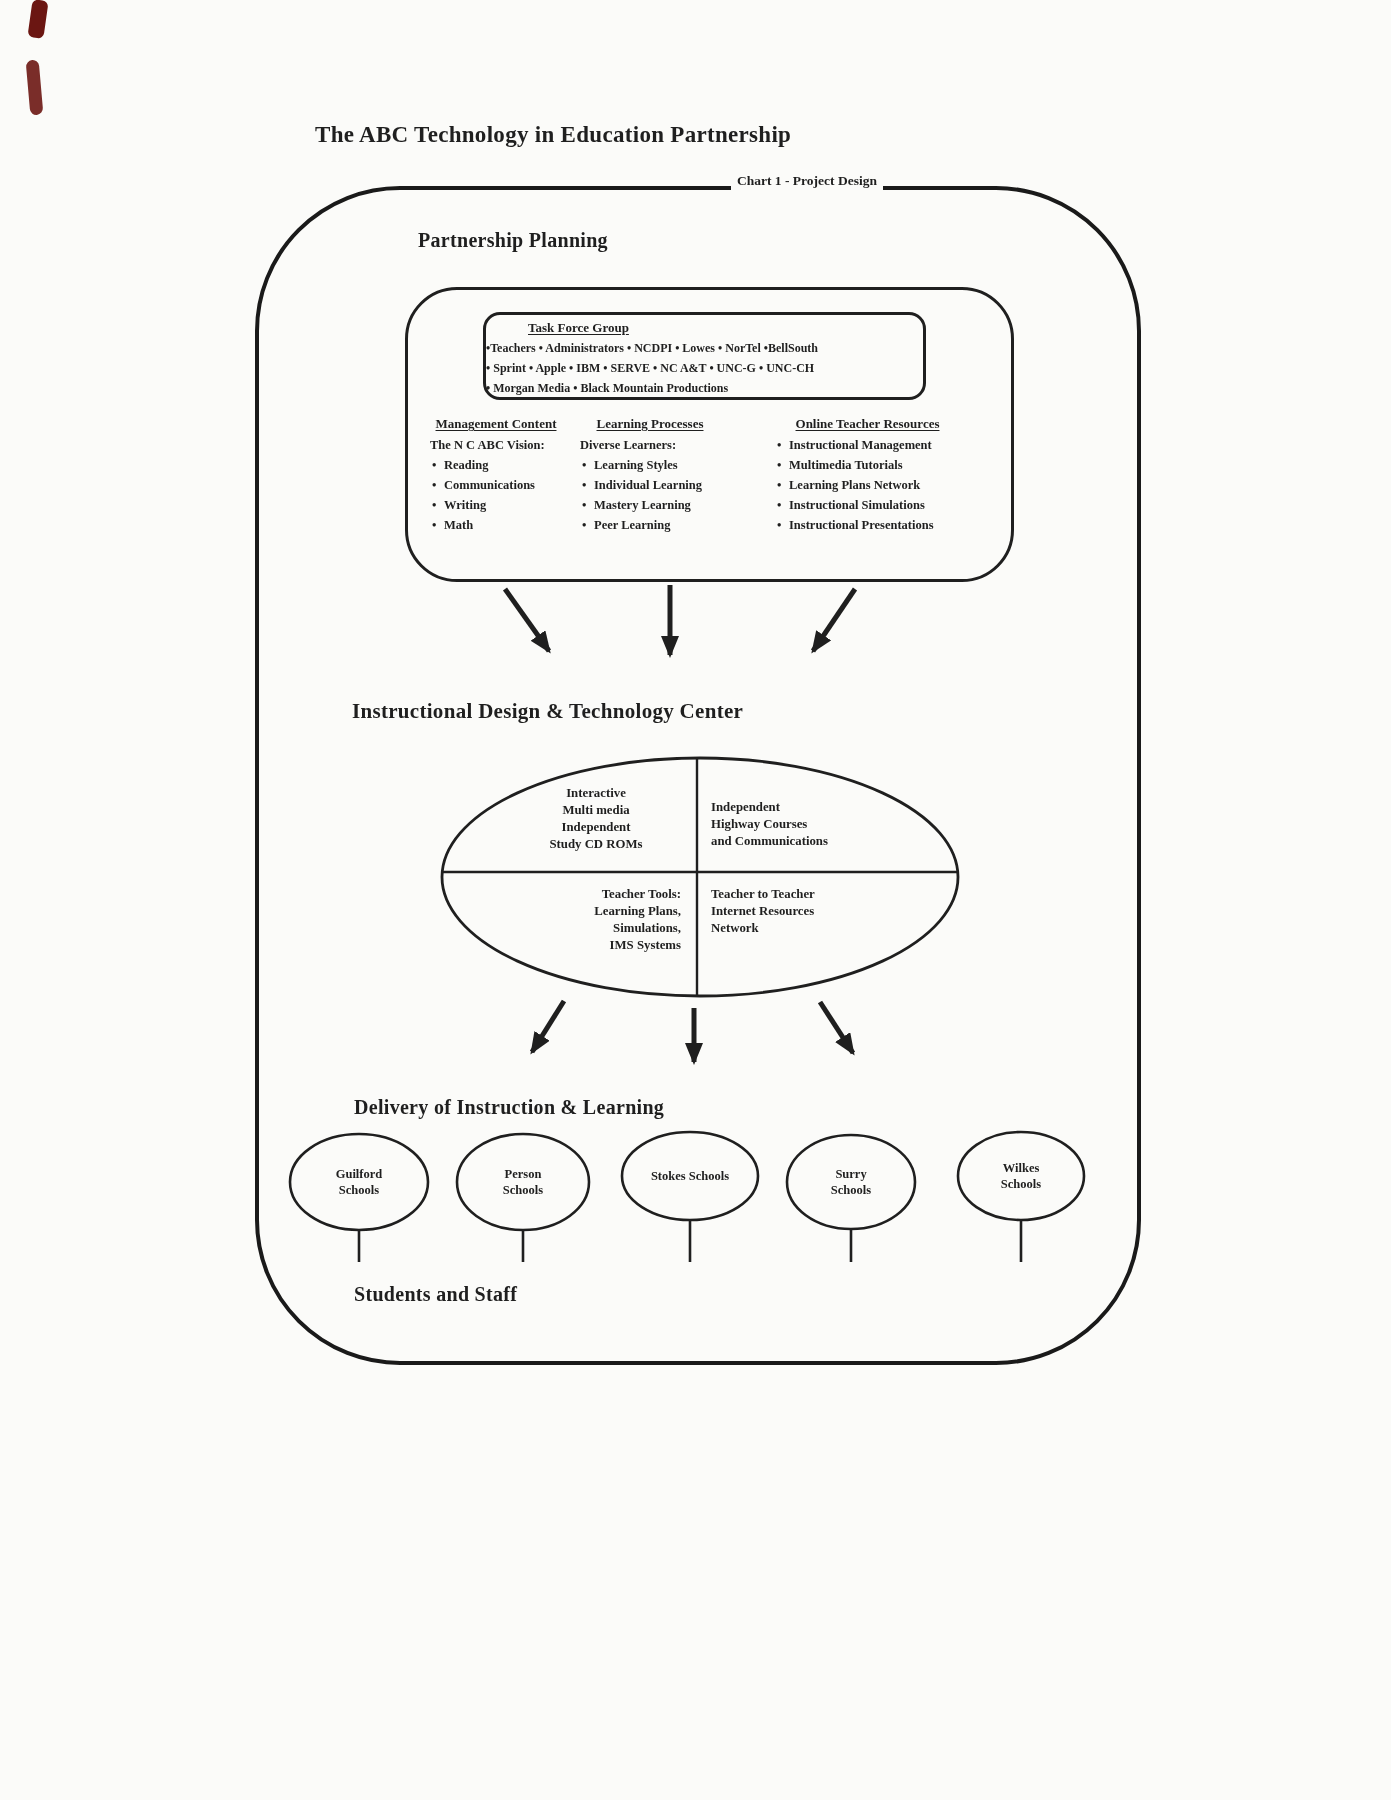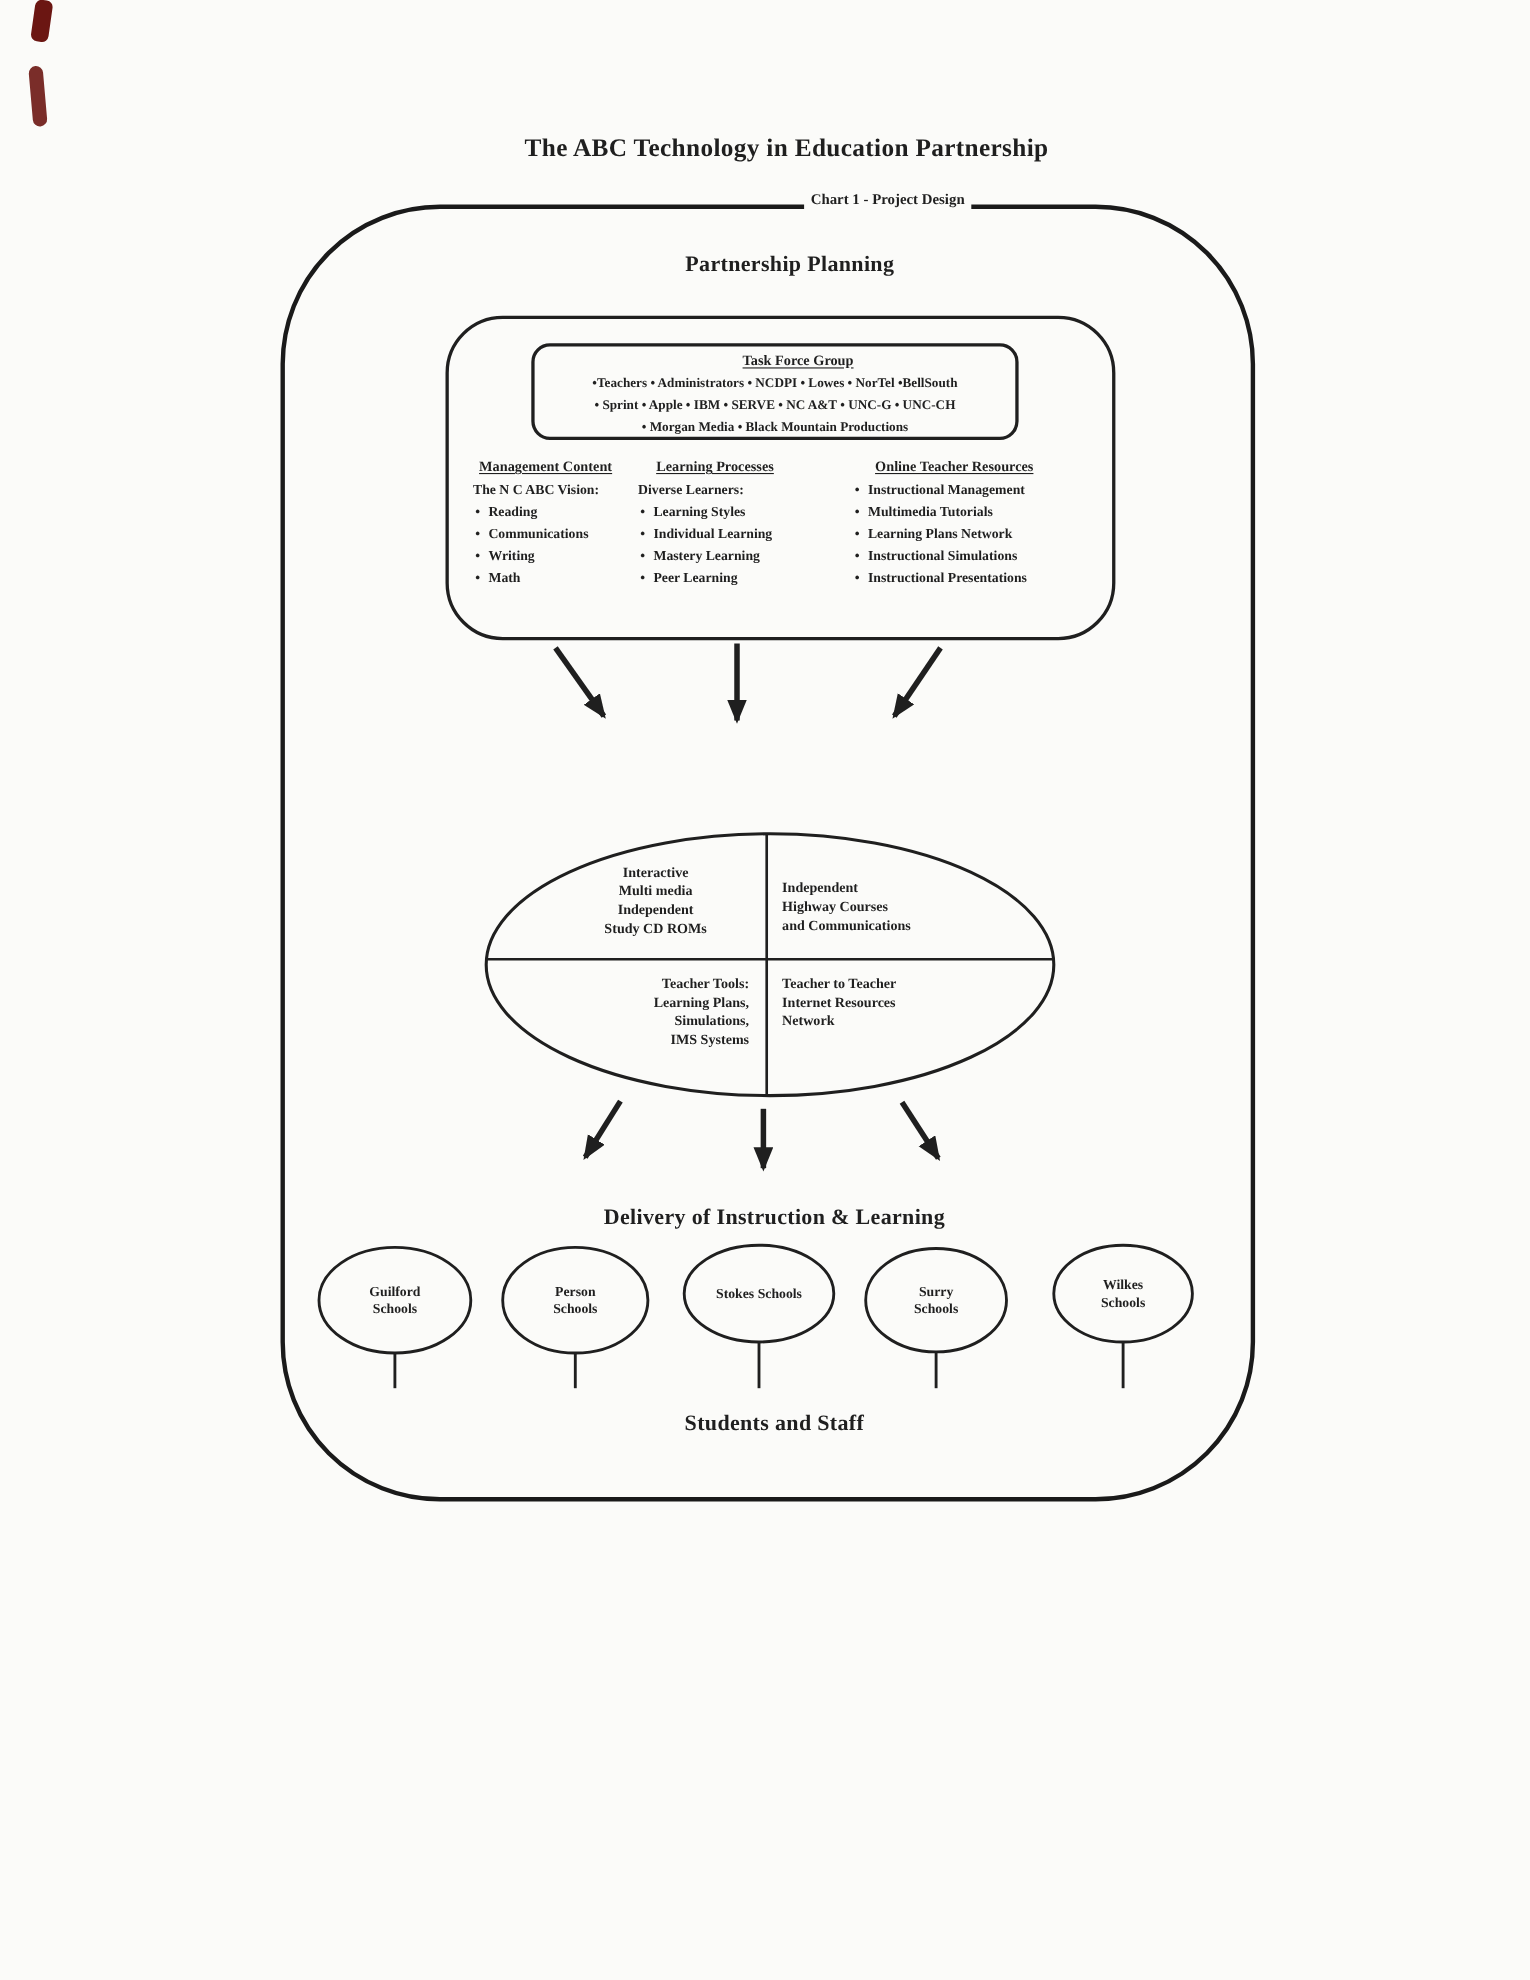--- a/index.html
+++ b/index.html
@@ -3,21 +3,21 @@
 <meta charset="utf-8">
 <style>
   html,body { margin:0; padding:0; background:#ffffff; }
   .page {
     position:relative; width:1391px; height:1800px;
     background:#fbfbf9; overflow:hidden;
     font-family:"Liberation Serif","DejaVu Serif",serif;
     color:#1f1f1f; font-weight:bold;
   }
   .abs { position:absolute; }
-  .ctr { text-align:center; }
+  .ctr { text-align:left; }
   .pre { white-space:pre-line; }
   .title { font-size:23px; letter-spacing:.3px; }
   .h-big { font-size:21px; letter-spacing:.3px; }
   .h-med { font-size:20px; letter-spacing:.3px; }
   .caption { font-size:13.5px; background:#fbfbf9; line-height:21px; padding:0 6px; z-index:6; }
   .outer-frame {
     border:4px solid #1a1a1a; border-radius:145px; z-index:1;
   }
   .panel {
     border:3px solid #1f1f1f; z-index:2; background:transparent;
@@ -110,20 +110,21 @@
     <ellipse cx="851" cy="1182" rx="64" ry="47" fill="none" stroke="#1f1f1f" stroke-width="2.6"></ellipse>
     <ellipse cx="1021" cy="1176" rx="63" ry="44" fill="none" stroke="#1f1f1f" stroke-width="2.6"></ellipse>
 
     <line x1="359" y1="1230" x2="359" y2="1262" stroke="#1f1f1f" stroke-width="2.6"></line>
     <line x1="523" y1="1230" x2="523" y2="1262" stroke="#1f1f1f" stroke-width="2.6"></line>
     <line x1="690" y1="1220" x2="690" y2="1262" stroke="#1f1f1f" stroke-width="2.6"></line>
     <line x1="851" y1="1229" x2="851" y2="1262" stroke="#1f1f1f" stroke-width="2.6"></line>
     <line x1="1021" y1="1220" x2="1021" y2="1262" stroke="#1f1f1f" stroke-width="2.6"></line>
   </svg>
 
+  <div class="abs ctr h-big" style="left:352px; top:699px; width:700px;">Instructional Design &amp; Technology Center</div>
 
   <div class="abs quad pre" style="right:710px; top:785px; width:170px; text-align:center;">Interactive
 Multi media
 Independent
 Study CD ROMs</div>
   <div class="abs quad pre" style="left:711px; top:799px; width:180px;">Independent
 Highway Courses
 and Communications</div>
   <div class="abs quad pre" style="right:710px; top:886px; width:170px; text-align:right;">Teacher Tools:
 Learning Plans,

